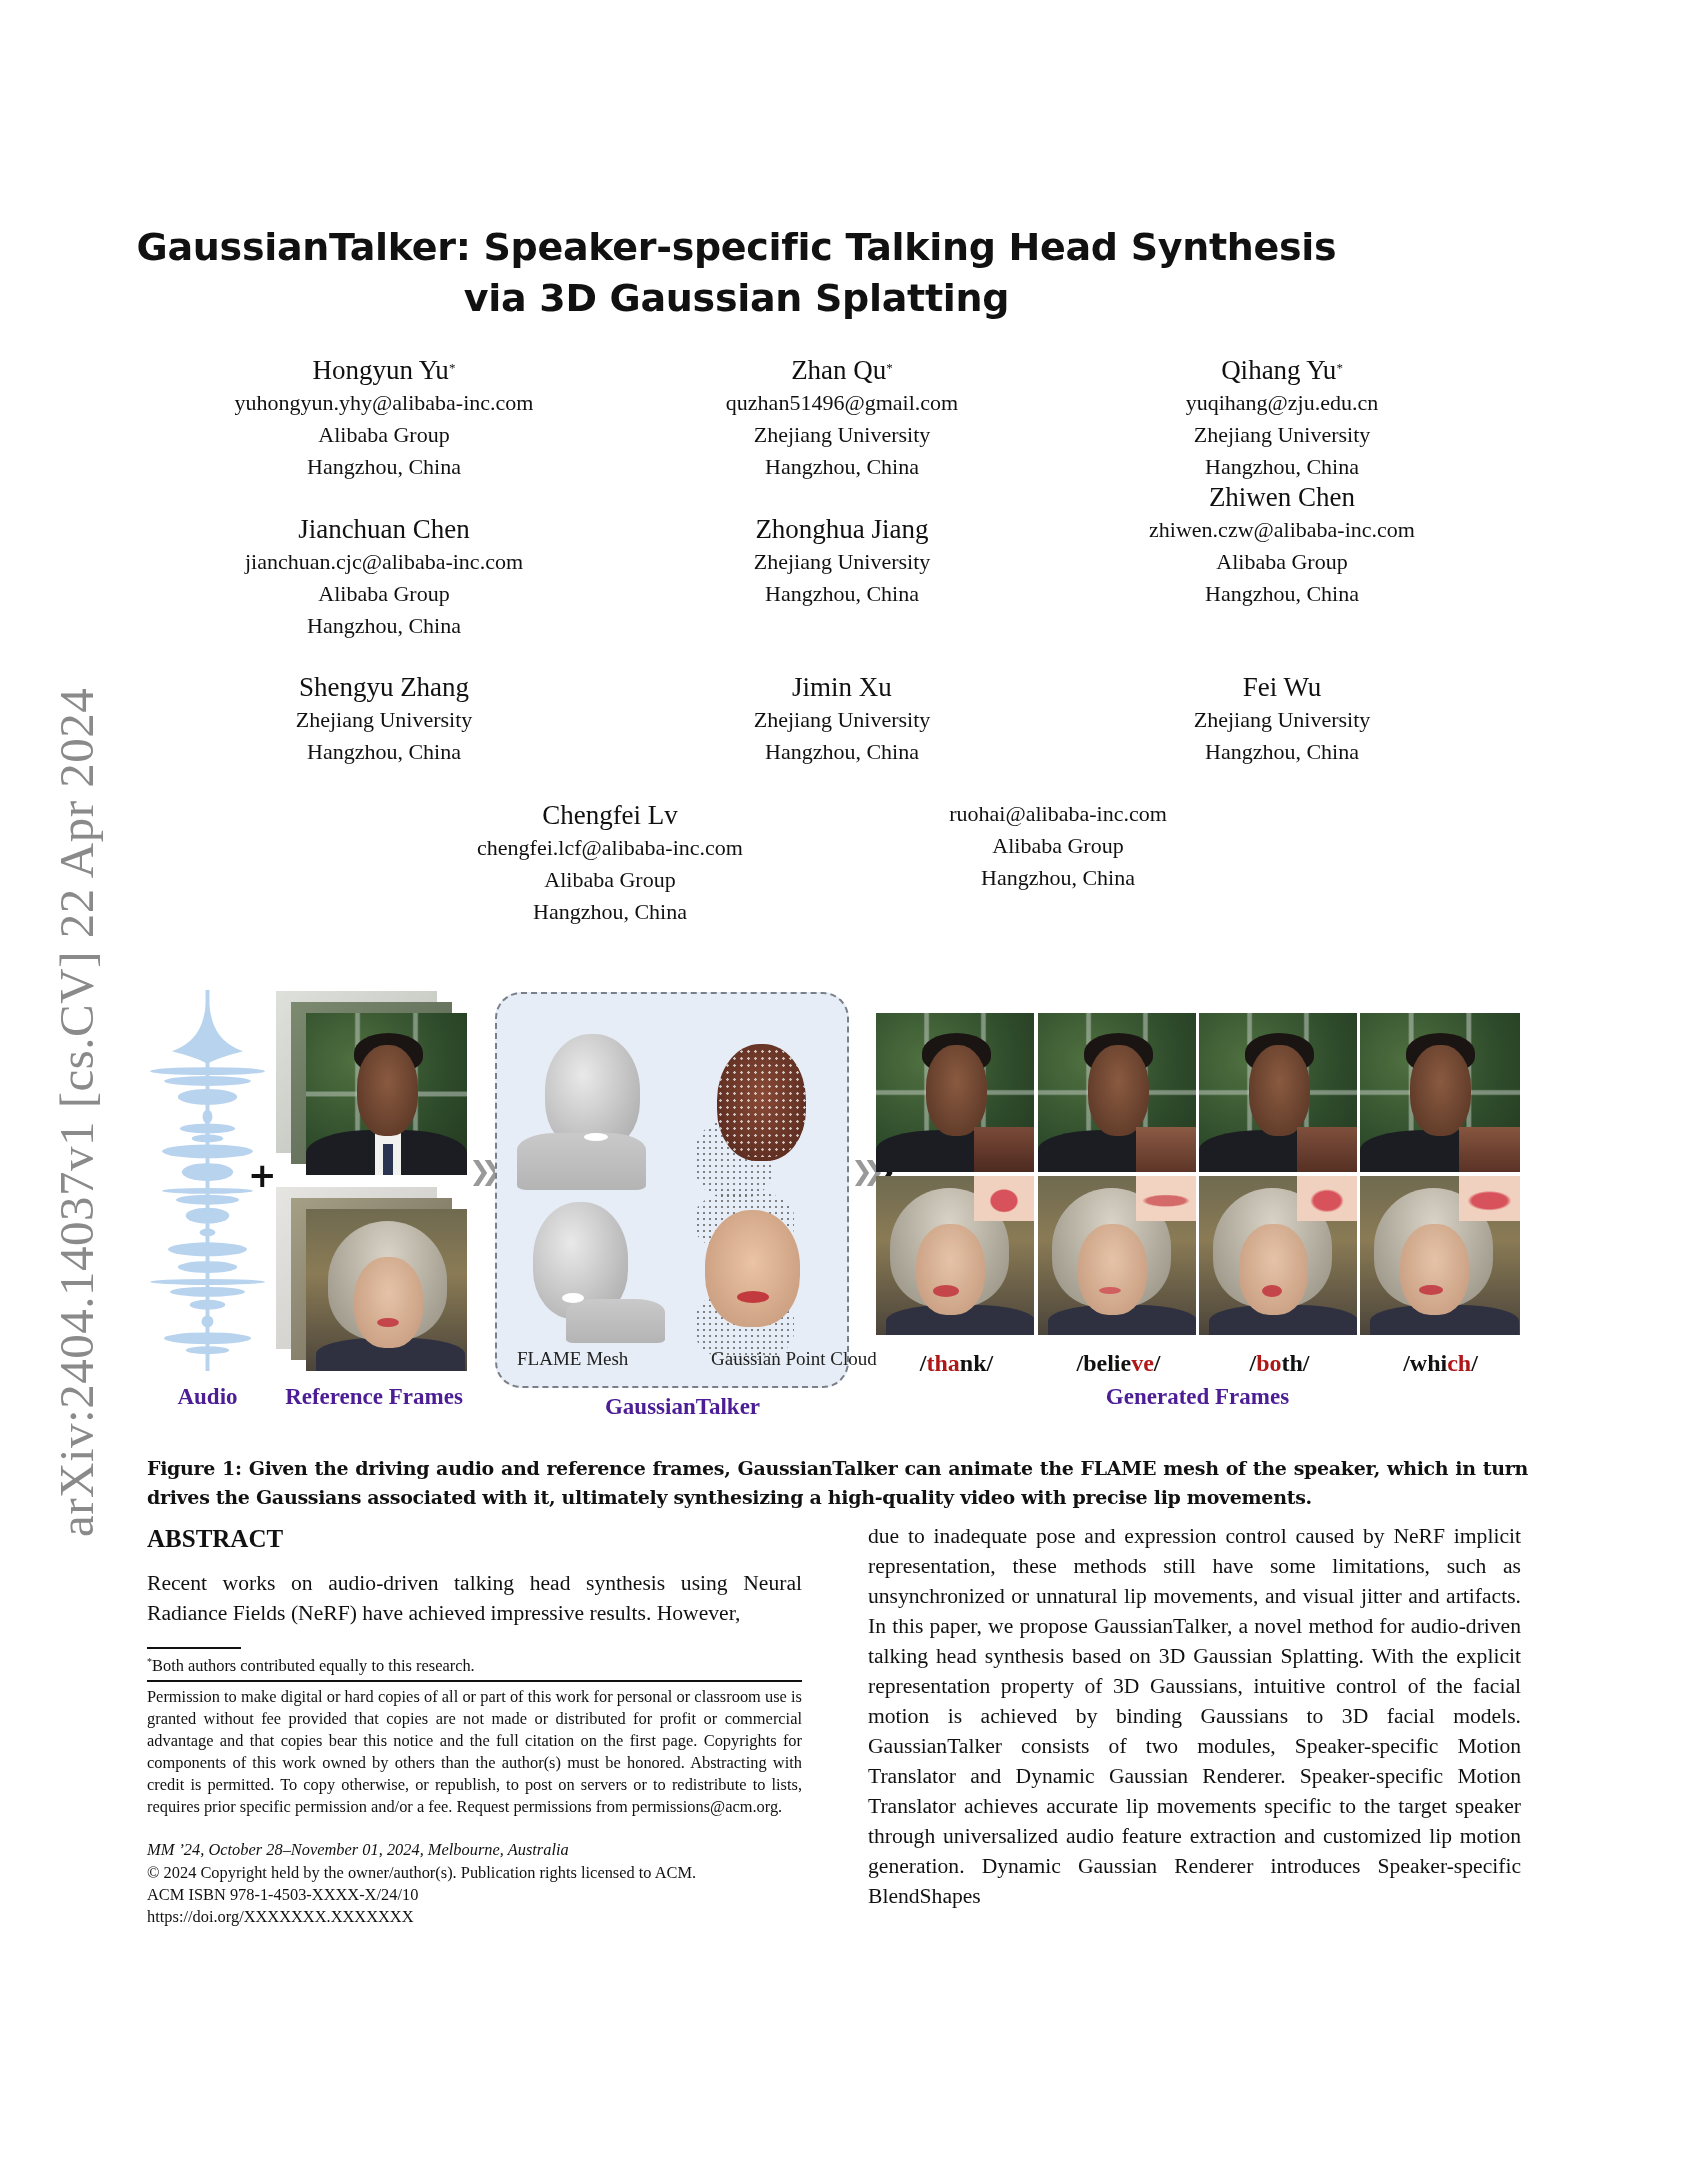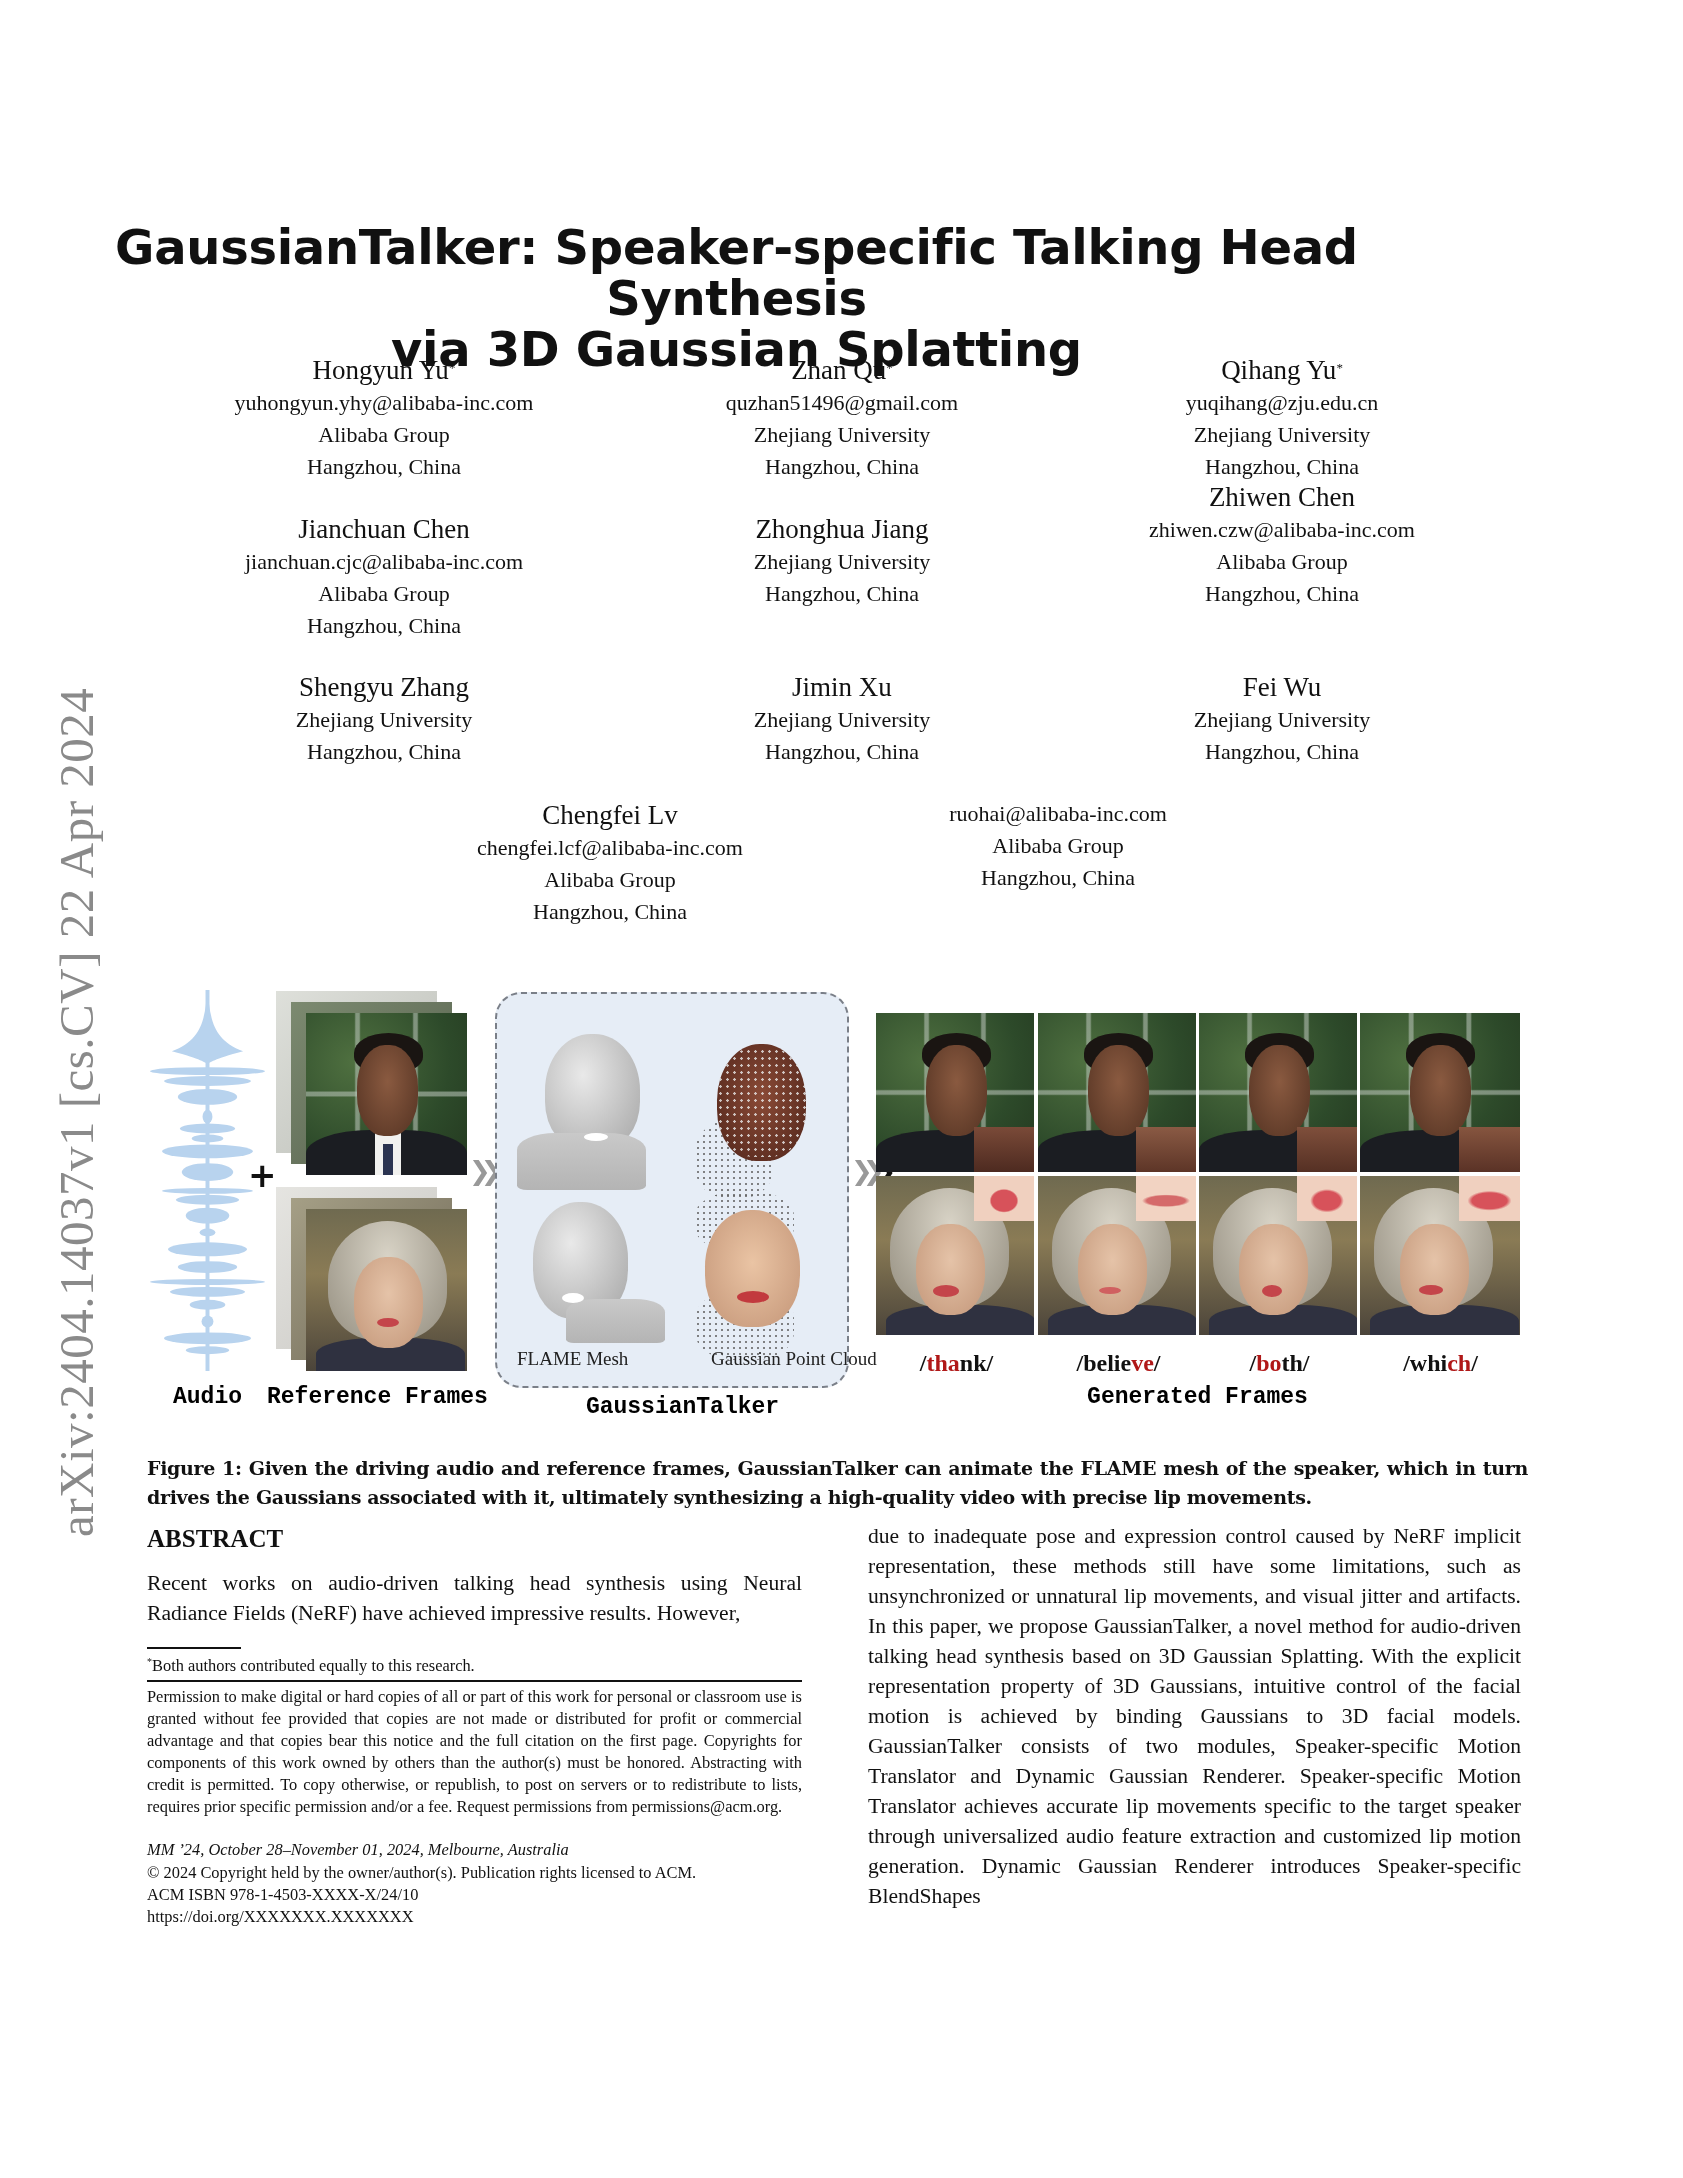--- a/index.html
+++ b/index.html
@@ -1,18 +1,18 @@
 <!DOCTYPE html>
 <html><head>
 <meta charset="utf-8">
 <style>
   html, body { margin:0; padding:0; background:#ffffff; }
   body { width:1683px; height:2178px; position:relative; overflow:hidden; color:#111; font-family:"Liberation Serif", "DejaVu Serif", serif; }
   .abs { position:absolute; }
-  .title { left:0; width:1473px; text-align:center; font-family:"DejaVu Sans", sans-serif; font-weight:bold; font-size:48px; letter-spacing:-0.3px; line-height:51px; top:222px; }
+  .title { left:0; width:1473px; text-align:center; font-family:"DejaVu Sans", sans-serif; font-weight:bold; font-size:38px; letter-spacing:-0.3px; line-height:51px; top:222px; }
   .author { position:absolute; width:436px; text-align:center; font-size:22px; line-height:32px; }
   .author .name { font-size:27px; line-height:34px; }
   .author sup { font-size:13px; vertical-align:top; position:relative; top:-2px; }
   .arxiv { position:absolute; left:48px; top:1537px; transform-origin:0 0; transform:rotate(-90deg); font-family:"Liberation Serif", serif; font-size:49px; color:#8a8a8a; white-space:nowrap; letter-spacing:0.5px; }
   
   .wave { position:absolute; left:149px; top:990px; width:117px; height:381px; }
   .frame-back { position:absolute; background:linear-gradient(135deg,#c8cbc2,#8d9186); }
   .frame { position:absolute; overflow:hidden; }
   .obama-bg { background:
       linear-gradient(90deg, transparent 30%, rgba(190,200,190,0.55) 31%, rgba(190,200,190,0.55) 33%, transparent 34%, transparent 66%, rgba(190,200,190,0.55) 67%, rgba(190,200,190,0.55) 69%, transparent 70%),
@@ -26,21 +26,21 @@
   .plus { position:absolute; left:248px; top:1158px; font-family:"DejaVu Sans", sans-serif; font-weight:bold; font-size:34px; line-height:34px; color:#111; }
   .chev { position:absolute; font-family:"DejaVu Sans", sans-serif; font-weight:bold; font-size:26px; color:#999; letter-spacing:-10px; }
   .chev b { color:#111; }
   .dashbox { position:absolute; left:495px; top:992px; width:354px; height:396px; border:2.5px dashed #7a7f88; border-radius:26px; background:#e6edf6; box-sizing:border-box; }
   .mesh { position:absolute; background:radial-gradient(ellipse at 40% 35%, #e9e9e9, #b9b9b9 70%, #a5a5a5); border-radius:48% 48% 42% 42%; }
   .mesh-neck { position:absolute; background:linear-gradient(180deg,#c9c9c9,#b4b4b4); border-radius:30% 30% 8% 8%; }
   .mesh-mouth { position:absolute; background:#fff; border-radius:50%; }
   .cloud { position:absolute; border-radius:48% 48% 44% 44%; }
   .dots { position:absolute; background-image:radial-gradient(#666 1px, transparent 1.4px); background-size:6px 6px; opacity:0.8; border-radius:40%; }
   .fig-label { position:absolute; font-family:"Liberation Serif", serif; font-size:19px; color:#222; white-space:nowrap; }
-  .fig-cap-bold { position:absolute; font-family:Liberation Mono, monospace; font-weight:bold; font-size:23px; color:#000000; white-space:nowrap; text-align:center; }
+  .fig-cap-bold { position:absolute; font-family:Liberation Serif, serif; font-weight:bold; font-size:23px; color:#4c1d95; white-space:nowrap; text-align:center; }
   .phon { position:absolute; width:161px; text-align:center; font-family:"Liberation Serif", serif; font-weight:bold; font-size:24px; top:1350px; color:#111; }
   .phon .hl { color:#b01818; }
   .gen { position:absolute; width:160px; height:159px; overflow:hidden; border-right:2px solid #fff; box-sizing:border-box; }
   
   .caption { position:absolute; left:147px; top:1454px; width:1381px; font-family:"DejaVu Serif", serif; font-weight:bold; font-size:19px; line-height:29px; letter-spacing:-0.3px; text-align:justify; }
   .section-head { position:absolute; left:147px; top:1525px; font-family:Liberation Serif, serif; font-weight:bold; font-size:25px; }
   .body-text { position:absolute; font-size:21.6px; line-height:30px; text-align:justify; hyphens:auto; }
   .body-text p { margin:0; }
   .fn-rule { position:absolute; height:1.5px; background:#111; }
   .footnote { position:absolute; left:147px; font-size:16.4px; line-height:22px; width:655px; text-align:justify; }

